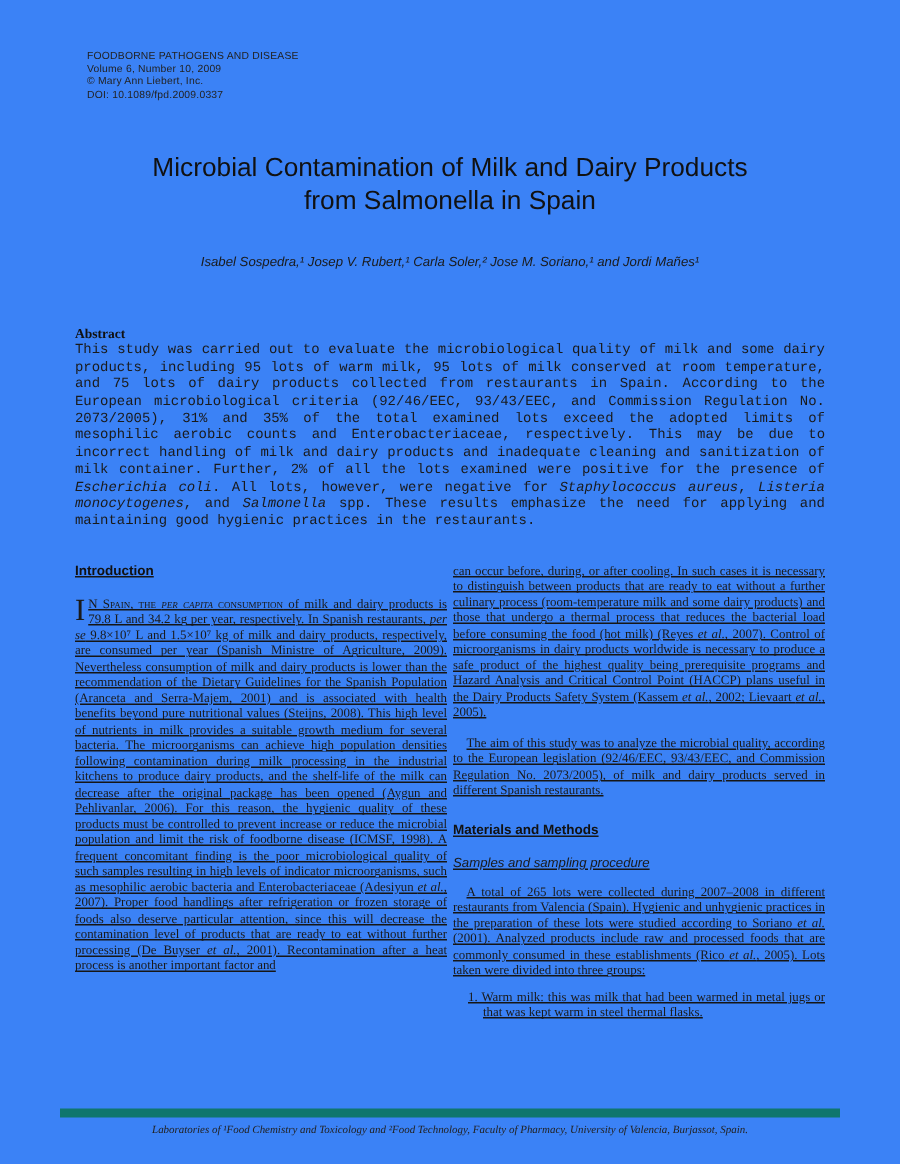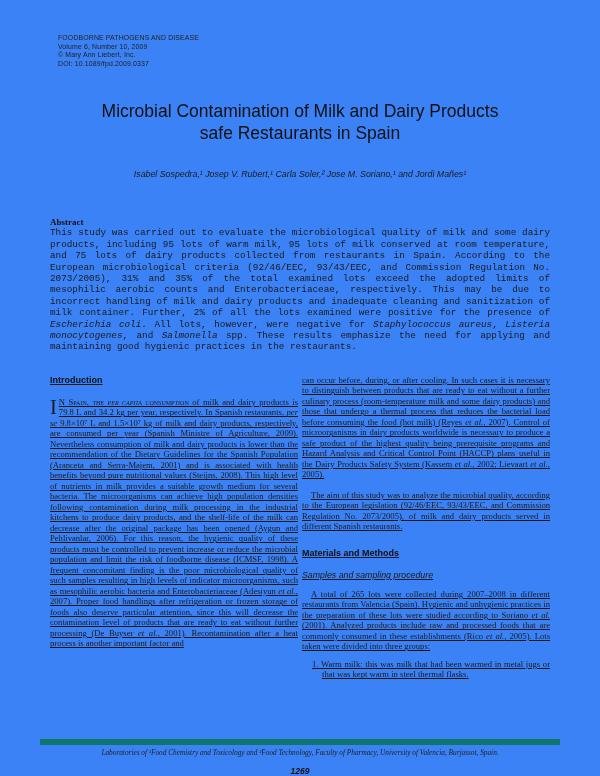--- a/index.html
+++ b/index.html
@@ -114,21 +114,21 @@
 
     <div class="jheader">
       <div>FOODBORNE PATHOGENS AND DISEASE</div>
       <div>Volume 6, Number 10, 2009</div>
       <div>© Mary Ann Liebert, Inc.</div>
       <div>DOI: 10.1089/fpd.2009.0337</div>
     </div>
 
     <div class="title">
       <div>Microbial Contamination of Milk and Dairy Products</div>
-      <div>safe Restaurants in Spain</div>
+      <div>from Salmonella in Spain</div>
     </div>
 
     <div class="authors">Isabel Sospedra,¹ Josep V. Rubert,¹ Carla Soler,² Jose M. Soriano,¹ and Jordi Mañes¹</div>
 
     <div class="abstract-heading">Abstract</div>
     <p class="abstract-body"><span>This study was carried out to evaluate the microbiological quality of milk and some dairy products, including 95 lots of warm milk, 95 lots of milk conserved at room temperature, and 75 lots of dairy products collected from restaurants in Spain. According to the European microbiological criteria (92/46/EEC, 93/43/EEC, and Commission Regulation No. 2073/2005), 31% and 35% of the total examined lots exceed the adopted limits of mesophilic aerobic counts and Enterobacteriaceae, respectively. This may be due to incorrect handling of milk and dairy products and inadequate cleaning and sanitization of milk container. Further, 2% of all the lots examined were positive for the presence of </span><span class="it">Escherichia coli</span><span>. All lots, however, were negative for </span><span class="it">Staphylococcus aureus</span><span>, </span><span class="it">Listeria monocytogenes</span><span>, and </span><span class="it">Salmonella</span><span> spp. These results emphasize the need for applying and maintaining good hygienic practices in the restaurants.</span></p>
 
     <div class="columns">
       <div class="col">
         <h3 class="sec-heading">Introduction</h3>
@@ -141,15 +141,14 @@
         <div class="sub-heading">Samples and sampling procedure</div>
         <p class="body-par indent"><span>A total of 265 lots were collected during 2007–2008 in different restaurants from Valencia (Spain). Hygienic and unhygienic practices in the preparation of these lots were studied according to Soriano </span><span class="it">et al.</span><span> (2001). Analyzed products include raw and processed foods that are commonly consumed in these establishments (Rico </span><span class="it">et al.</span><span>, 2005). Lots taken were divided into three groups:</span></p>
         <div class="list-item"><span>1. Warm milk: this was milk that had been warmed in metal jugs or that was kept warm in steel thermal flasks.</span></div>
       </div>
     </div>
 
   </div>
 
   <div class="pfooter">
     <div class="affiliation">Laboratories of ¹Food Chemistry and Toxicology and ²Food Technology, Faculty of Pharmacy, University of Valencia, Burjassot, Spain.</div>
-    <div class="page-number">1269</div>
   </div>
 </div>
 
 </body></html>

